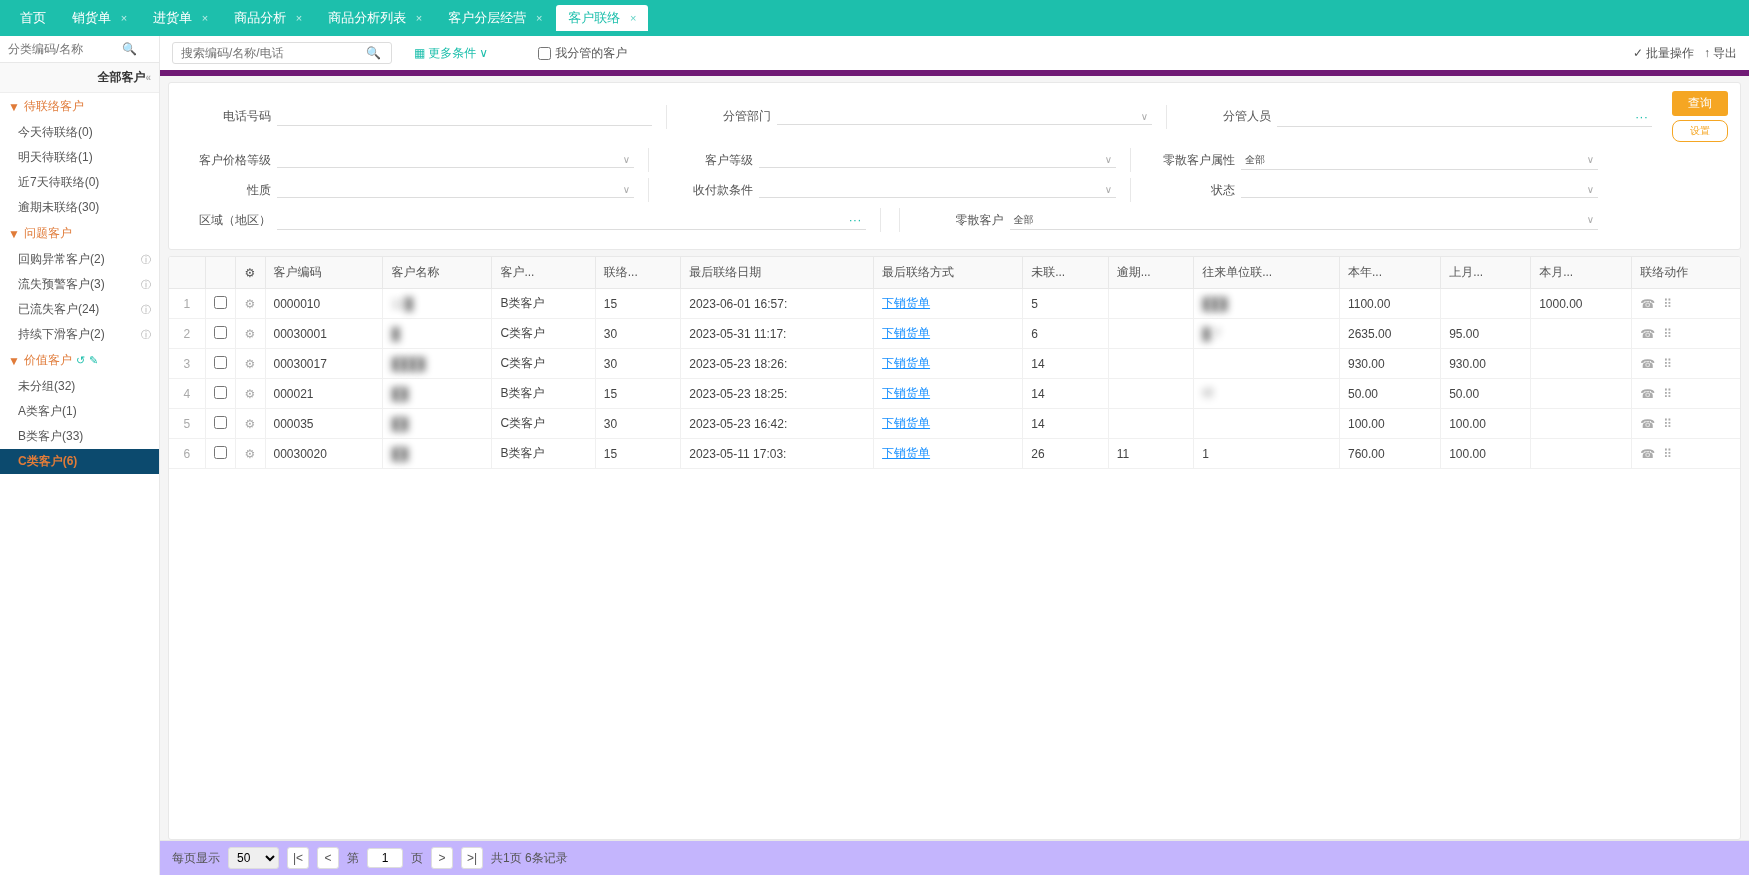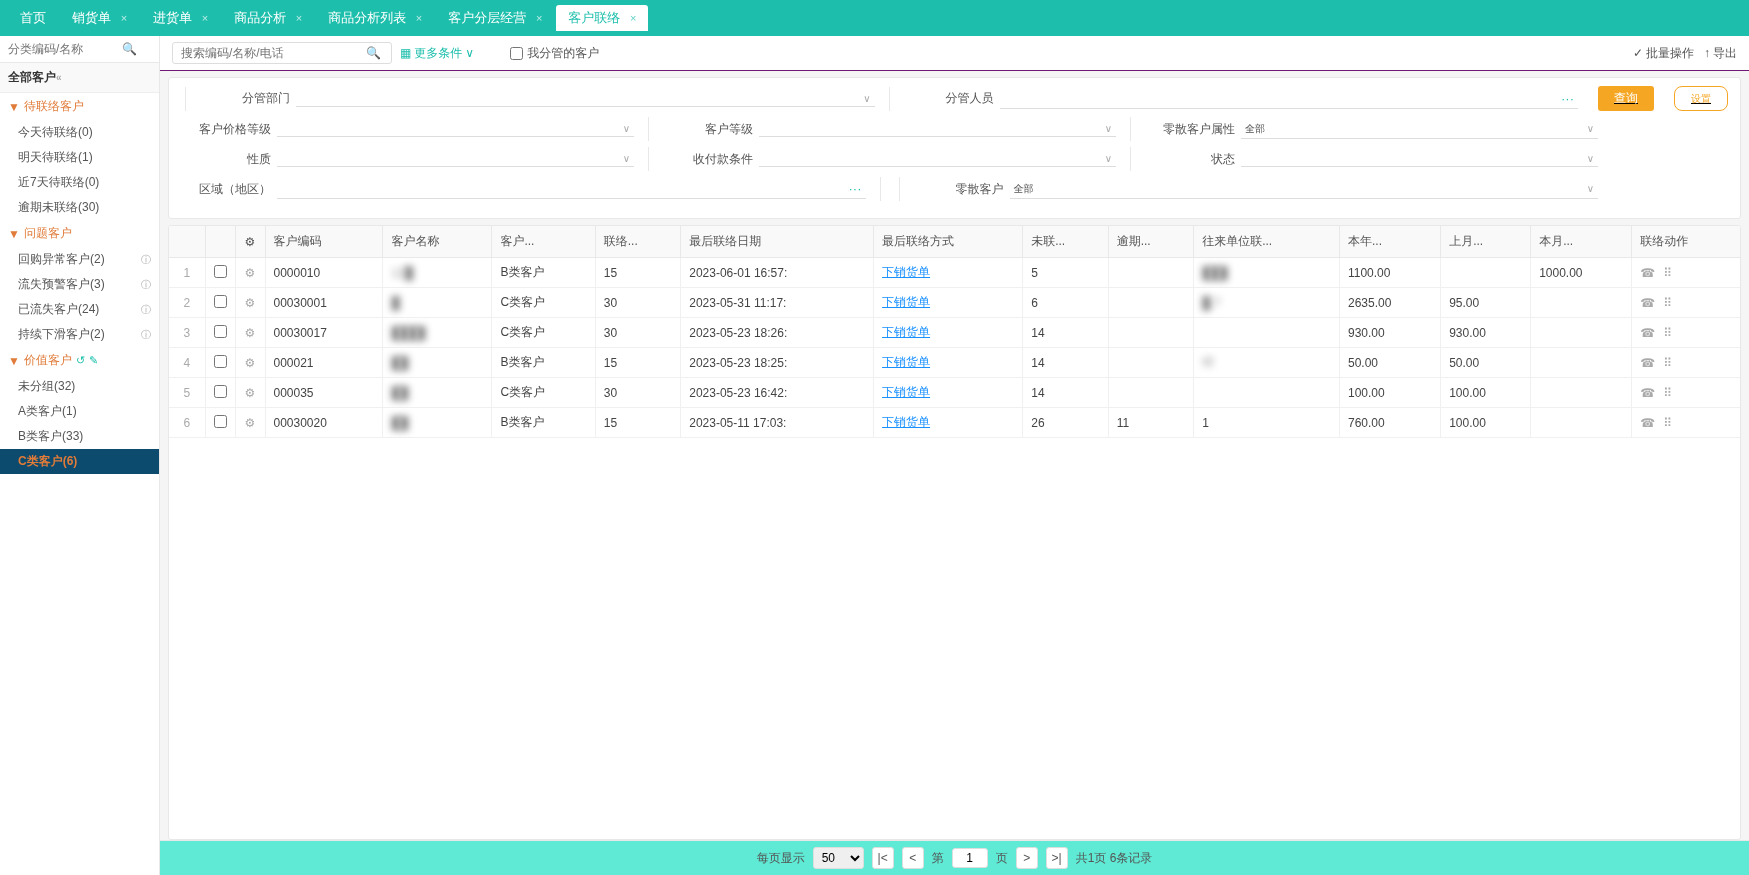--- a/index.html
+++ b/index.html
@@ -51,21 +51,21 @@
       outline: none;
       font-size: 12px;
       width: 110px;
       color: #666;
     }
     .sidebar-search-icon { color: #aaa; cursor: pointer; }
 
     .sidebar-section-header {
       display: flex;
       align-items: center;
-      justify-content: flex-start;
+      justify-content: flex-end;
       padding: 6px 8px;
       background: #f9f9f9;
       border-bottom: 1px solid #eee;
       font-weight: bold;
       color: #333;
       cursor: pointer;
     }
     .sidebar-section-header .collapse-icon { color: #aaa; font-size: 10px; }
 
     .sidebar-group-title {
@@ -97,22 +97,22 @@
       flex-direction: column;
       overflow: hidden;
     }
 
     
     .search-bar {
       background: #fff;
       padding: 6px 12px;
       display: flex;
       align-items: center;
-      gap: 8px;
-      border-bottom: 1px solid #701a75;
+      gap: 22px;
+      border-bottom: 6px solid #701a75;
     }
     .search-input-wrap {
       display: flex;
       align-items: center;
       border: 1px solid #ddd;
       border-radius: 3px;
       padding: 3px 8px;
       width: 220px;
     }
     .search-input-wrap input {
@@ -199,24 +199,23 @@
       border-bottom: 1px solid #ddd;
       padding: 2px 4px;
       cursor: pointer;
       min-width: 0;
     }
     .filter-select-text { flex: 1; color: #555; font-size: 10px; }
     .filter-select-arrow { color: #aaa; font-size: 10px; }
     .filter-divider { width: 1px; background: #e8e8e8; height: 24px; margin: 0 4px; }
     .filter-actions {
       display: flex;
-      flex-direction: row;
-      gap: 20px;
+      flex-direction: column;
+      gap: 4px;
       margin-left: 10px;
-      text-decoration: underline;
     }
     .btn-query {
       background: #f5a623;
       color: #fff;
       border: none;
       padding: 4px 16px;
       border-radius: 3px;
       cursor: pointer;
       font-size: 12px;
     }
@@ -274,26 +273,26 @@
       font-size: 12px;
     }
     tbody td:last-child { border-right: none; }
     .row-num { color: #aaa; text-align: center; }
     .link-cell { color: #1890ff; cursor: pointer; text-decoration: underline; }
     .action-icons { display: flex; gap: 8px; color: #aaa; cursor: pointer; }
     .gear-icon-cell { color: #aaa; cursor: pointer; }
 
     
     .pagination-bar {
-      background: #5eead4;
+      background: #c4b5fd;
       border-top: 1px solid #e8e8e8;
       padding: 6px 12px;
       display: flex;
       align-items: center;
-      justify-content: center;
+      justify-content: flex-start;
       gap: 8px;
       font-size: 12px;
       color: #555;
     }
     .pagination-bar select {
       border: 1px solid #ddd;
       padding: 2px 4px;
       border-radius: 3px;
       font-size: 12px;
     }
@@ -434,20 +433,24 @@
         <div class="export-btn">
           <span>↑</span>
           <span>导出</span>
         </div>
       </div>
     </div>
 
     <div class="filter-panel">
 
       <div class="filter-row">
+        <div class="filter-item">
+          <span class="filter-label">电话号码</span>
+          <input class="filter-input" type="text" style="flex: 2 1 0%;">
+        </div>
         <div class="filter-divider"></div>
         <div class="filter-item">
           <span class="filter-label">分管部门</span>
           <div class="filter-select" style="flex:2;">
             <span class="filter-select-text"></span>
             <span class="filter-select-arrow">∨</span>
           </div>
         </div>
         <div class="filter-divider"></div>
         <div class="filter-item">

